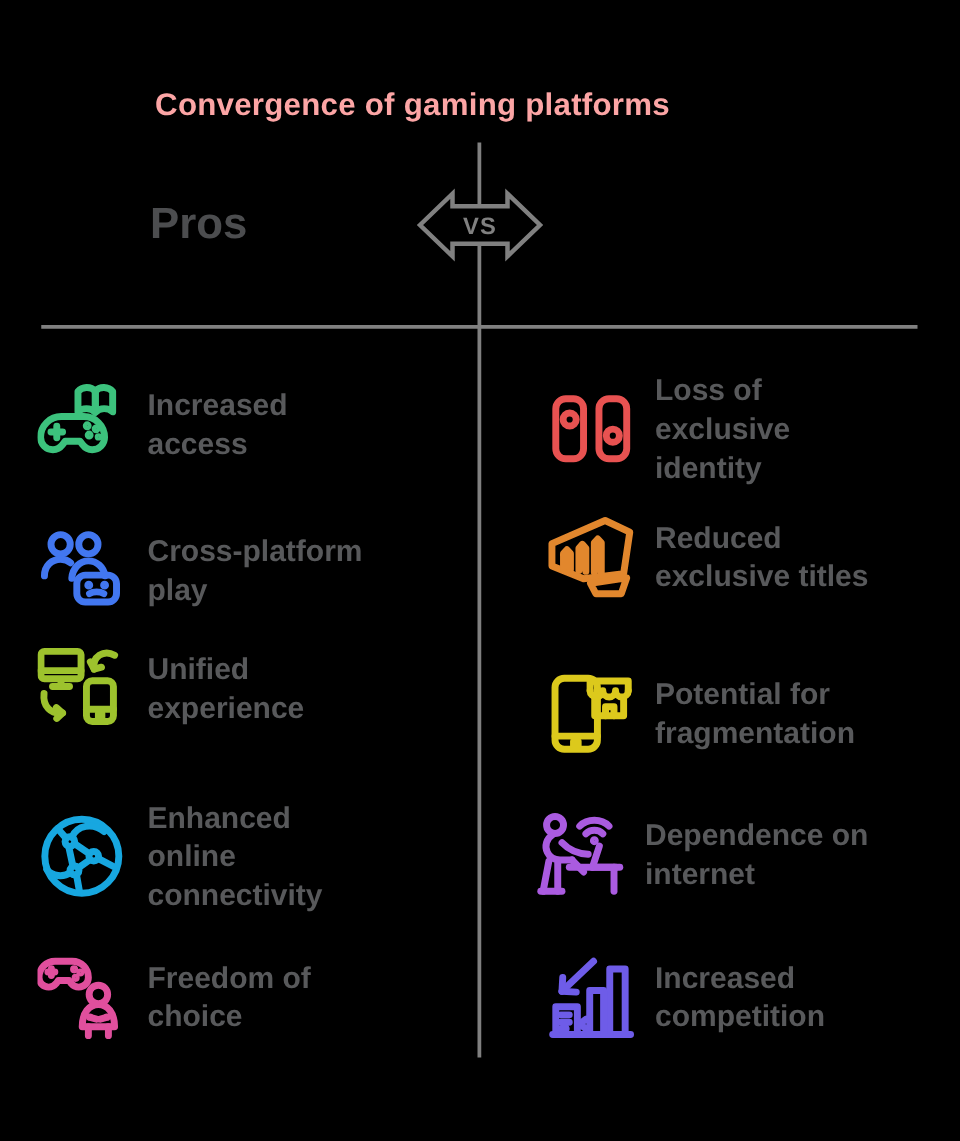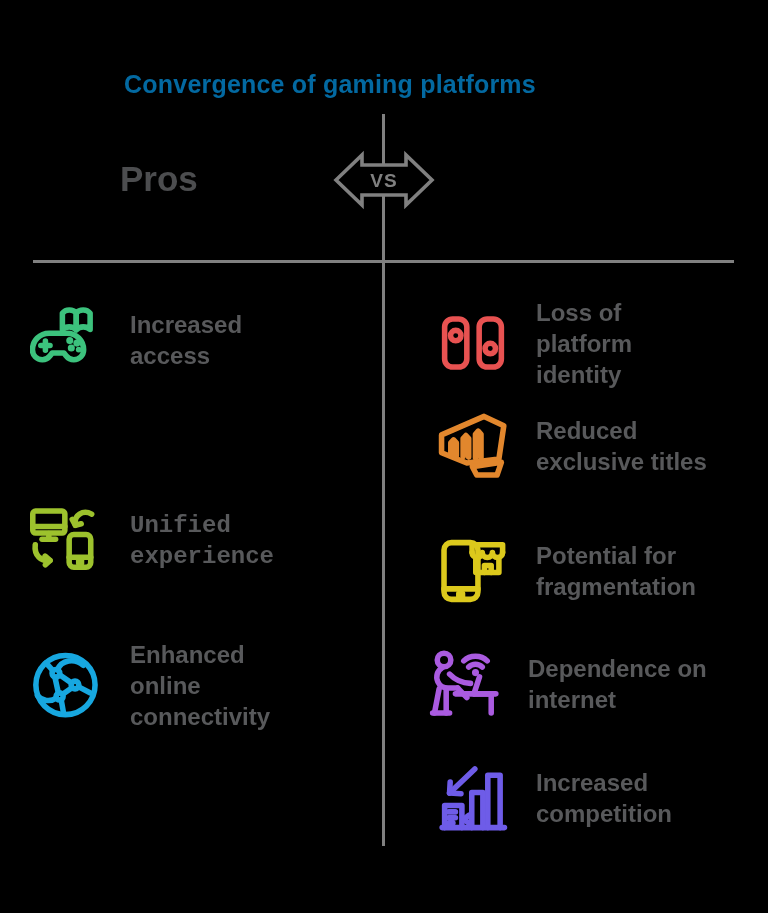--- a/index.html
+++ b/index.html
@@ -2,29 +2,29 @@
 <html><head>
 <meta charset="utf-8">
 <style>
   html,body{margin:0;padding:0;background:#000;}
   .canvas{
     position:relative;width:768px;height:913px;background:#000;overflow:hidden;
     font-family:"Liberation Sans",sans-serif;
   }
   .title{
     position:absolute;top:70px;left:0;width:660px;text-align:center;
-    font-size:25px;font-weight:700;color:#0369a1;letter-spacing:.2px;
+    font-size:25px;font-weight:700;color:#fca5a5;letter-spacing:.2px;
   }
   .v-line{position:absolute;left:382px;top:114px;width:3px;height:732px;background:#808080;}
   .h-line{position:absolute;left:33px;top:260px;width:701px;height:3px;background:#808080;}
   .heading{position:absolute;font-size:35px;font-weight:700;color:#4c4d4f;line-height:1;}
   .heading.pros{left:120px;top:161px;}
   .heading.cons{left:524px;top:161px;}
   .vs-badge{position:absolute;left:333px;top:146px;}
-  .row{position:absolute;display:flex;align-items:center;gap:26px;height:120px;}
+  .row{position:absolute;display:flex;align-items:center;gap:14px;height:120px;}
   .row .icon-box{flex:0 0 auto;width:74px;height:74px;}
   .item-label{
     font-size:24px;font-weight:700;color:#58595b;line-height:31px;
     white-space:pre-line;max-width:210px;
   }
   svg.line-icon{display:block;}
 </style>
 </head>
 <body>
 
@@ -54,22 +54,40 @@
           <circle cx="15.2" cy="13" r="0.55" stroke-width="1.2"></circle>
           <circle cx="13.4" cy="14.6" r="0.55" stroke-width="1.2"></circle>
           <circle cx="15.8" cy="15.1" r="0.45" stroke-width="1.0"></circle>
         </g>
       </svg>
     </div>
     <div class="item-label">Increased
 access</div>
   </div>
 
-
-  <div class="row" style="left:30px;top:481px;font-family:Liberation Mono, monospace;">
+  <div class="row" style="left:30px;top:397px;">
+    <div class="icon-box">
+      <svg class="line-icon" width="74" height="74" viewBox="0 0 24 24" fill="none" stroke-width="1.8" stroke-linecap="round" stroke-linejoin="round">
+        <g stroke="#4277f0">
+          <circle cx="6" cy="5" r="2.5"></circle>
+          <circle cx="13.2" cy="5" r="2.5"></circle>
+          <path d="M1.8,13.2 C1.8,10.6 3.7,8.9 6,8.9 C7,8.9 7.9,9.2 8.6,9.8"></path>
+          <path d="M8.9,13.8 C9.1,11.2 11,9.3 13.2,9.3 C15.4,9.3 17.2,11 17.5,13.2"></path>
+          <rect x="10.2" y="13" width="10.3" height="7" rx="2.2"></rect>
+          <circle cx="13.3" cy="15.6" r="0.55" stroke-width="1.2"></circle>
+          <circle cx="17.4" cy="15.6" r="0.55" stroke-width="1.2"></circle>
+          <path d="M13.5,17.8 C14.5,17.2 16.2,17.2 17.2,17.8"></path>
+        </g>
+      </svg>
+    </div>
+    <div class="item-label">Cross-platform
+play</div>
+  </div>
+
+  <div class="row" style="left:30px;top:491px;">
     <div class="icon-box">
       <svg class="line-icon" width="74" height="74" viewBox="0 0 24 24" fill="none" stroke-width="1.8" stroke-linecap="round" stroke-linejoin="round">
         <g stroke="#9dc22d">
           <rect x="0.9" y="2.3" width="10.4" height="7.1" rx="0.9"></rect>
           <path d="M0.9,7.3 H11.3"></path>
           <path d="M6.1,9.6 V11"></path>
           <path d="M3.9,11.4 H8.3"></path>
           <rect x="12.7" y="9.9" width="7" height="10.6" rx="1.5"></rect>
           <path d="M12.7,17.3 H19.7"></path>
           <rect x="15.5" y="18.3" width="1.5" height="1.1" stroke-width="1.2"></rect>
@@ -101,34 +119,55 @@
           <path d="M8.6,16.2 C6.6,17.6 3.9,17.2 2.4,15.4"></path>
           <path d="M10.1,16.7 L10.9,21.2"></path>
         </g>
       </svg>
     </div>
     <div class="item-label">Enhanced
 online
 connectivity</div>
   </div>
 
+  <div class="row" style="left:30px;top:738px;">
+    <div class="icon-box">
+      <svg class="line-icon" width="74" height="74" viewBox="0 0 24 24" fill="none" stroke-width="1.8" stroke-linecap="round" stroke-linejoin="round">
+        <g stroke="#e04f9d">
+          <path d="M4.6,2.6 H9 C11.4,2.6 13.2,4.4 13.2,6.8 C13.2,8.2 12.1,9.3 10.7,9.3 C9.9,9.3 9.2,8.9 8.7,8.3 L8.2,7.6 H5.4 L4.9,8.3 C4.4,8.9 3.7,9.3 2.9,9.3 C1.5,9.3 0.4,8.2 0.4,6.8 C0.4,4.4 2.2,2.6 4.6,2.6 Z"></path>
+          <path d="M3.6,4.5 V6.3 M2.7,5.4 H4.5"></path>
+          <circle cx="9.5" cy="4.7" r="0.5" stroke-width="1.1"></circle>
+          <circle cx="11.1" cy="5.5" r="0.5" stroke-width="1.1"></circle>
+          <circle cx="9.9" cy="6.9" r="0.5" stroke-width="1.1"></circle>
+          <circle cx="15.8" cy="11.2" r="2.4"></circle>
+          <path d="M11.6,19.6 C11.6,16 13.4,13.8 15.8,13.8 C18.2,13.8 20,16 20,19.6 Z"></path>
+          <path d="M13.9,17.2 L15.3,17.6 M17.7,17.2 L16.3,17.6"></path>
+          <circle cx="13.6" cy="17.1" r="0.45" stroke-width="1.0"></circle>
+          <circle cx="18" cy="17.1" r="0.45" stroke-width="1.0"></circle>
+          <path d="M13.2,19.6 V21.9 M18.4,19.6 V21.9"></path>
+        </g>
+      </svg>
+    </div>
+    <div class="item-label">Freedom of
+choice</div>
+  </div>
 
   <div class="row" style="left:436px;top:283px;">
     <div class="icon-box">
       <svg class="line-icon" width="74" height="74" viewBox="0 0 24 24" fill="none" stroke-width="1.8" stroke-linecap="round" stroke-linejoin="round">
         <g stroke="#e85251">
           <rect x="2.8" y="4.2" width="7.2" height="15.6" rx="2.6"></rect>
           <circle cx="6.4" cy="9.6" r="1.7"></circle>
           <rect x="14" y="4.2" width="7.2" height="15.6" rx="2.6"></rect>
           <circle cx="17.6" cy="13.8" r="1.7"></circle>
         </g>
       </svg>
     </div>
     <div class="item-label">Loss of
-platform
+exclusive
 identity</div>
   </div>
 
   <div class="row" style="left:436px;top:386px;">
     <div class="icon-box">
       <svg class="line-icon" width="74" height="74" viewBox="0 0 24 24" fill="none" stroke-width="1.8" stroke-linecap="round" stroke-linejoin="round">
         <g stroke="#e2872d">
           <path d="M1.8,8.4 L15.6,2.4 L22,5.4 L20.4,16.2 L10,17.5 L1.8,14.2 Z"></path>
           <path d="M4.8,14.9 V11 L5.7,10 L6.6,11 V15.1"></path>
           <path d="M8.8,15.4 V9.6 L9.7,8.6 L10.6,9.6 V15.6"></path>

